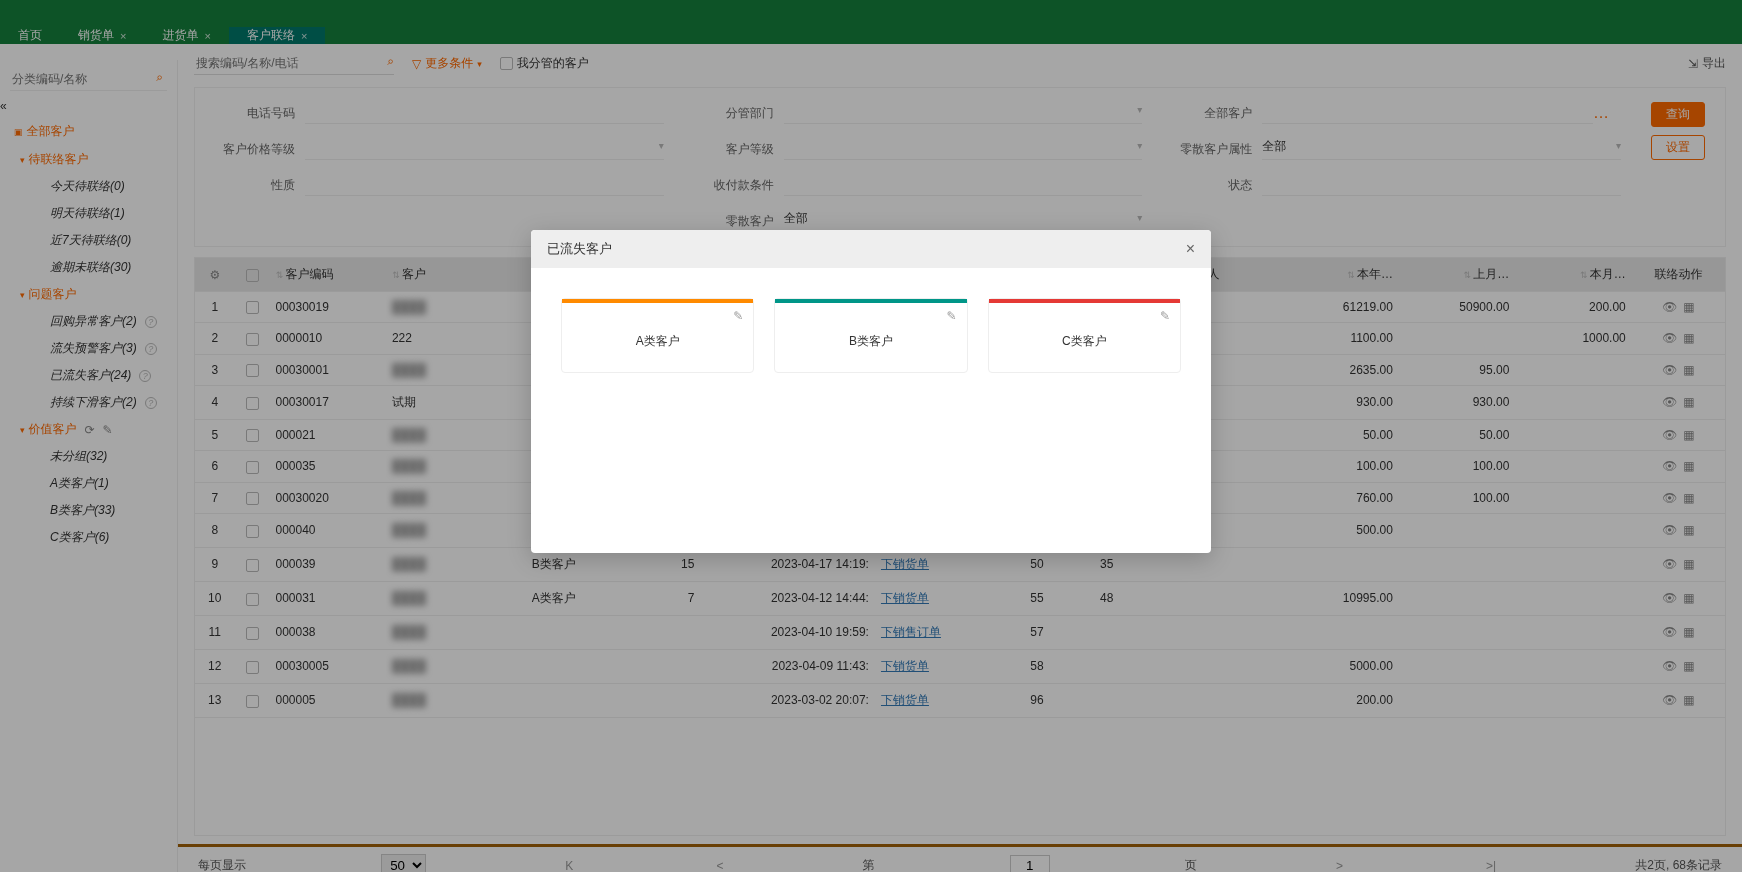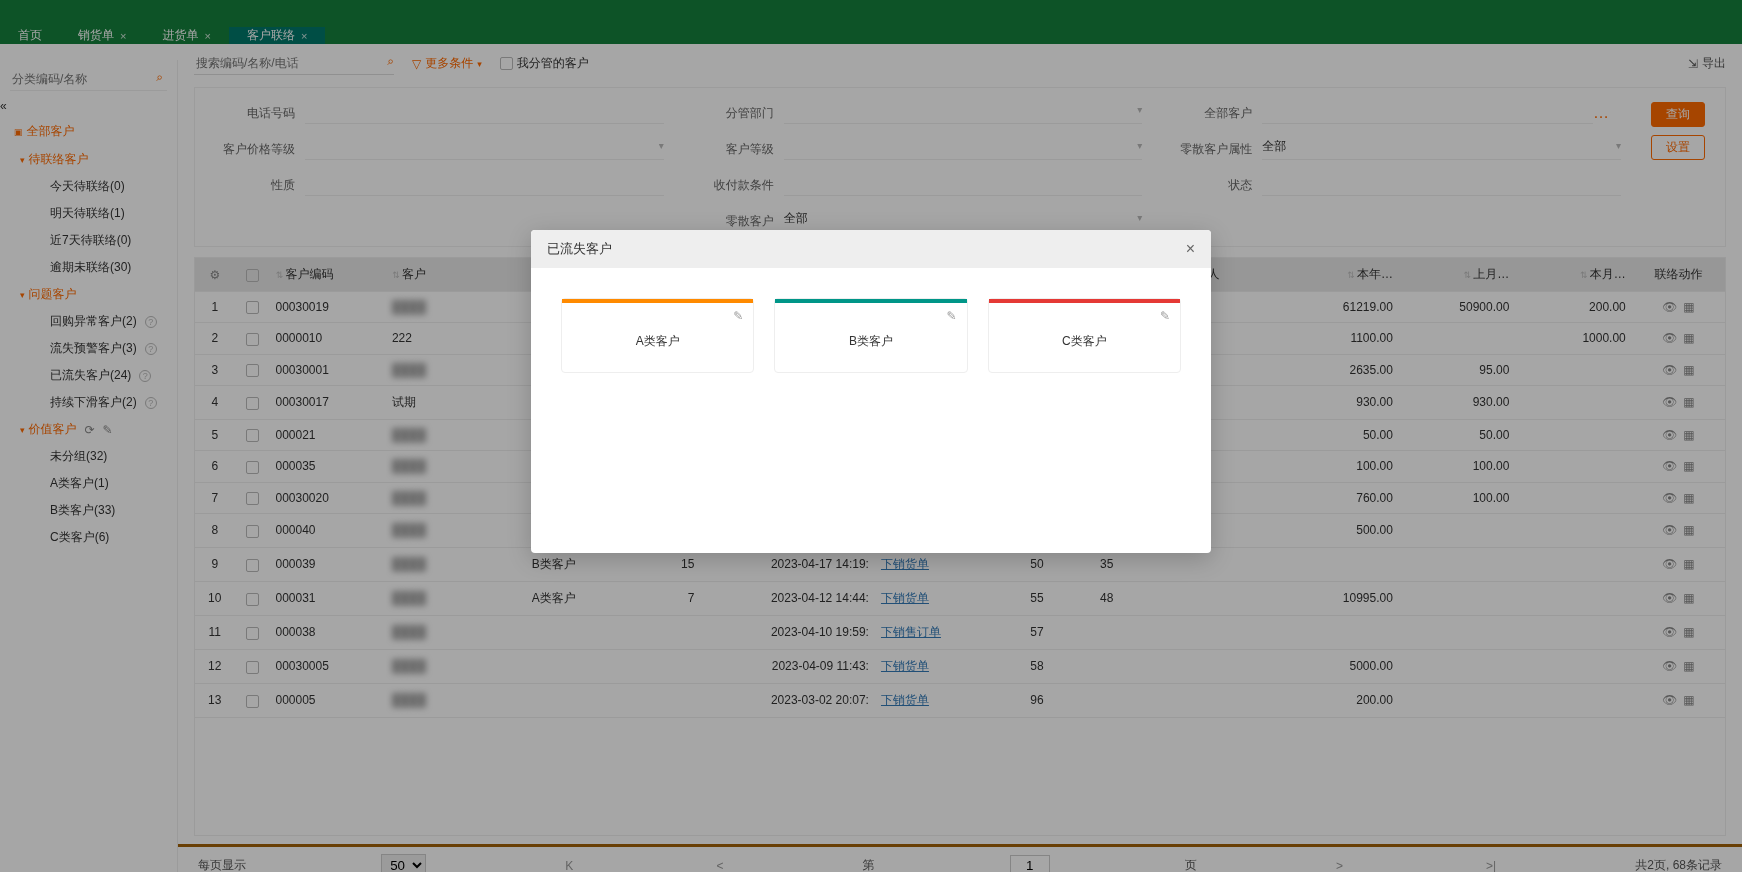--- a/index.html
+++ b/index.html
@@ -15,21 +15,21 @@
   .layout { display: flex; height: calc(872px - 32px); }
   .sidebar { width: 178px; border-right: 1px solid #eee; display: flex; flex-direction: column; }
   .sidebar .search { position: relative; padding: 8px 10px; }
   .sidebar .search input { width: 100%; border: none; border-bottom: 1px solid #eee; padding: 4px 20px 4px 2px; font-size: 12px; color:#999; }
   .sidebar .search .icon { position: absolute; right: 14px; top: 10px; color: #ff6a00; }
 
   .tree { padding: 4px 0; overflow: auto; flex: 1; }
   .tree .root { color: #ff6a00; padding: 6px 14px; font-size: 12px; display: flex; align-items: center; gap: 4px;}
   .tree .node { padding: 5px 14px 5px 28px; color: #333; cursor: pointer; display:flex; align-items:center; gap:4px;}
   .tree .node.parent { color: #ff6a00; padding-left: 20px;}
-  .tree .node.child { padding-left: 50px; color:#333; }
+  .tree .node.child { padding-left: 50px; color:#333;font-style:italic; }
   .tree .qmark { display:inline-flex;width:12px;height:12px;border-radius:50%;border:1px solid #bbb;color:#bbb;font-size:9px;align-items:center;justify-content:center;margin-left:4px;}
   .tree .refresh-icon,.tree .edit-icon {color:#888; margin-left:4px;}
 
   .main { flex: 1; display: flex; flex-direction: column; overflow: hidden; }
   .toolbar { padding: 8px 16px; display: flex; align-items: center; gap: 18px; }
   .toolbar .searchbox { flex: 0 0 200px; position: relative; }
   .toolbar .searchbox input { width: 100%; border: none; border-bottom: 1px solid #ddd; padding: 4px 20px 4px 2px; font-size:12px;}
   .toolbar .searchbox .icon { position:absolute; right:0; top:2px; color:#ff6a00;}
   .toolbar .more { color:#ff6a00; display:flex;align-items:center;gap:4px;}
   .toolbar .checkbox { display:flex;align-items:center;gap:4px;}

